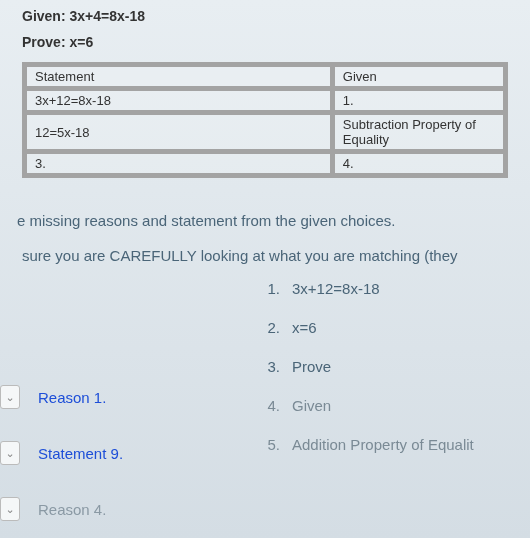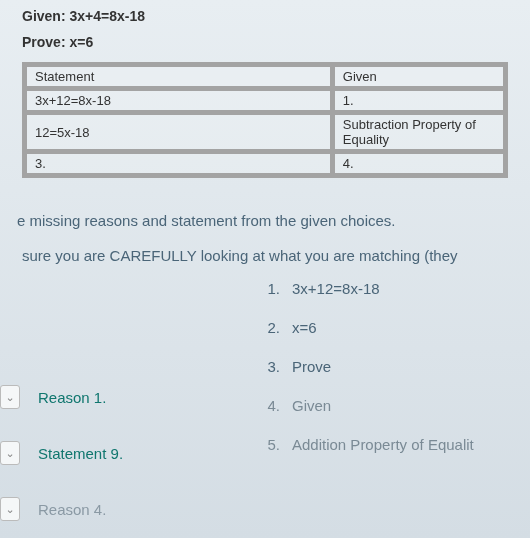--- a/index.html
+++ b/index.html
@@ -85,21 +85,21 @@
       border-radius: 3px;
       display: flex;
       align-items: center;
       justify-content: center;
       margin-right: 18px;
       font-size: 11px;
       color: #888;
     }
     .drag-label {
       font-size: 15px;
-      color: #0f766e;
+      color: #1d4ed8;
     }
     .drag-item.faded .drag-label { color: #8a99a4; text-align: center; }
   </style>
 </head>
 <body>
 
 <div class="top-section">
   <div class="given-text">Given: 3x+4=8x-18</div>
   <div class="prove-text">Prove: x=6</div>
 

